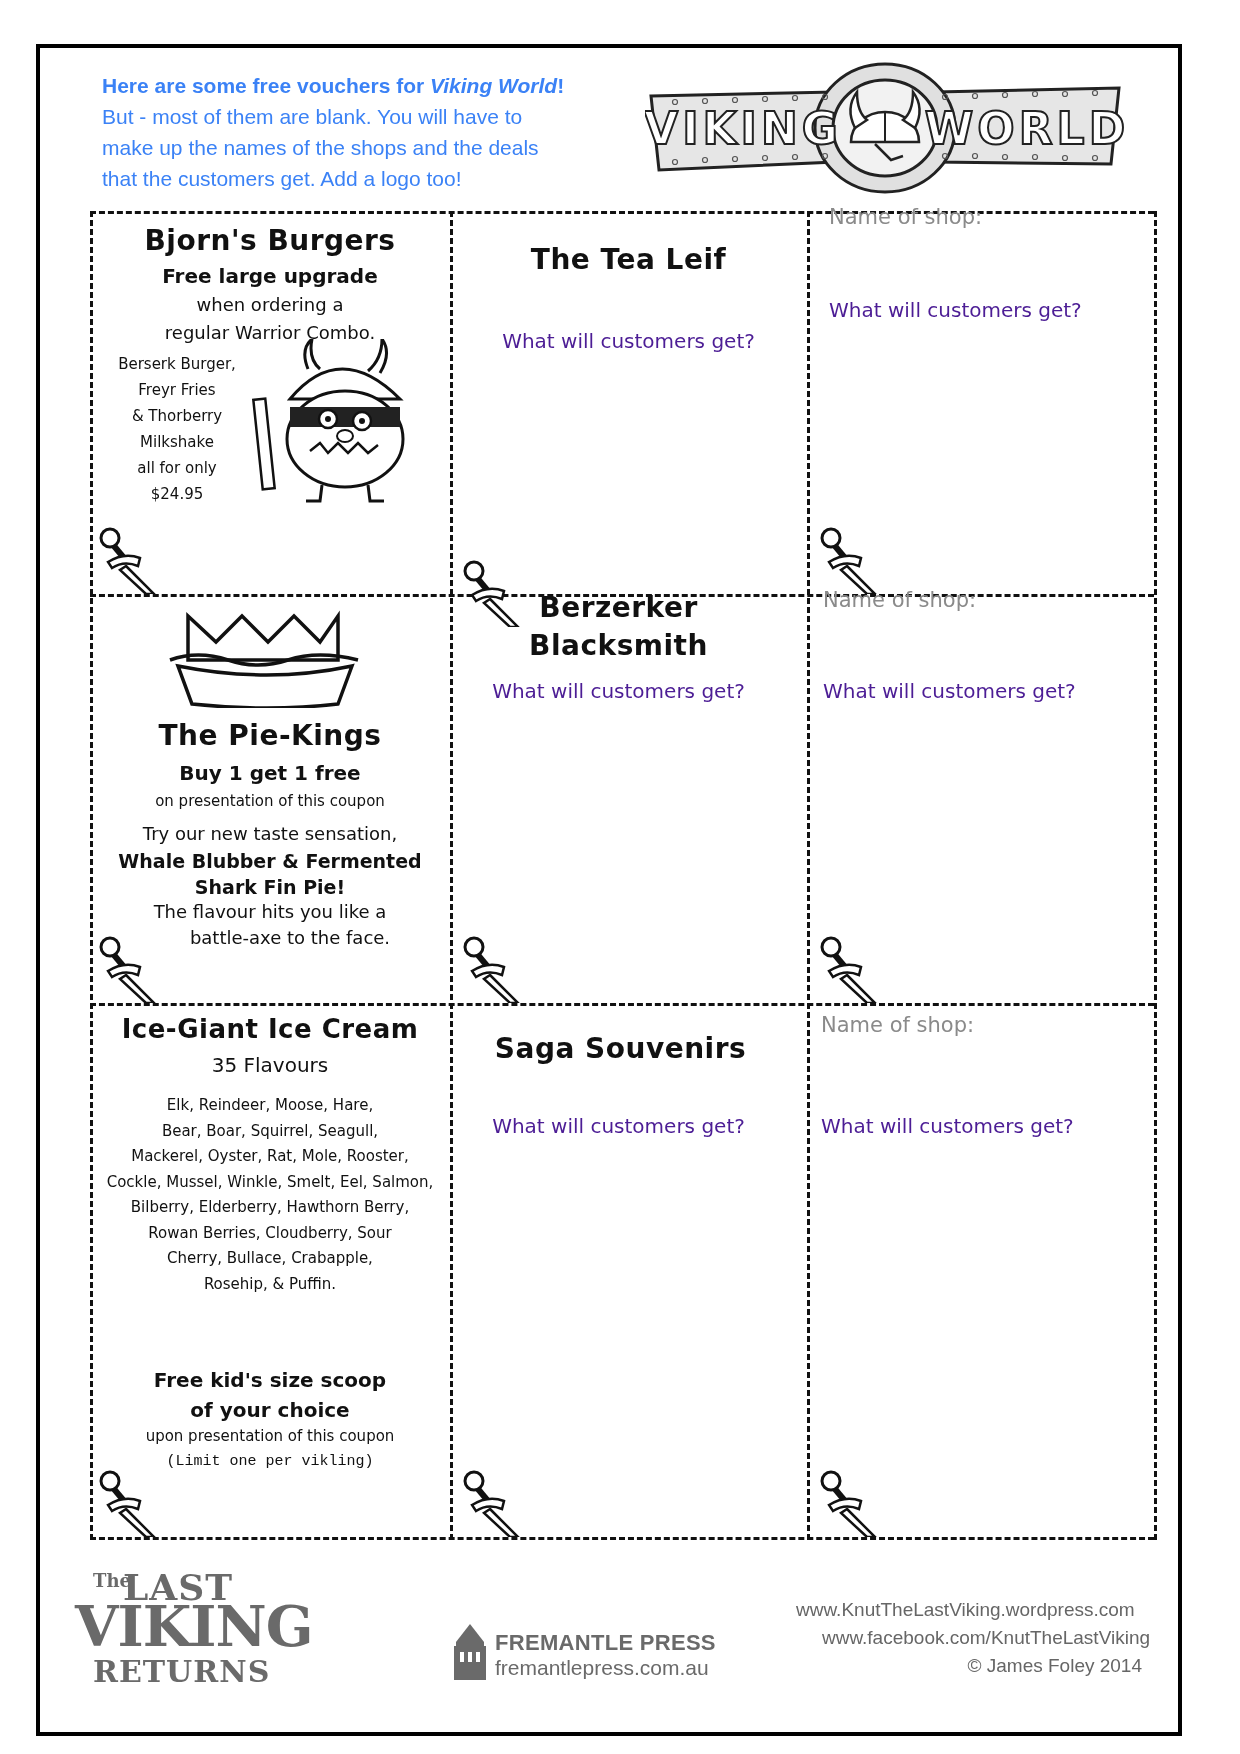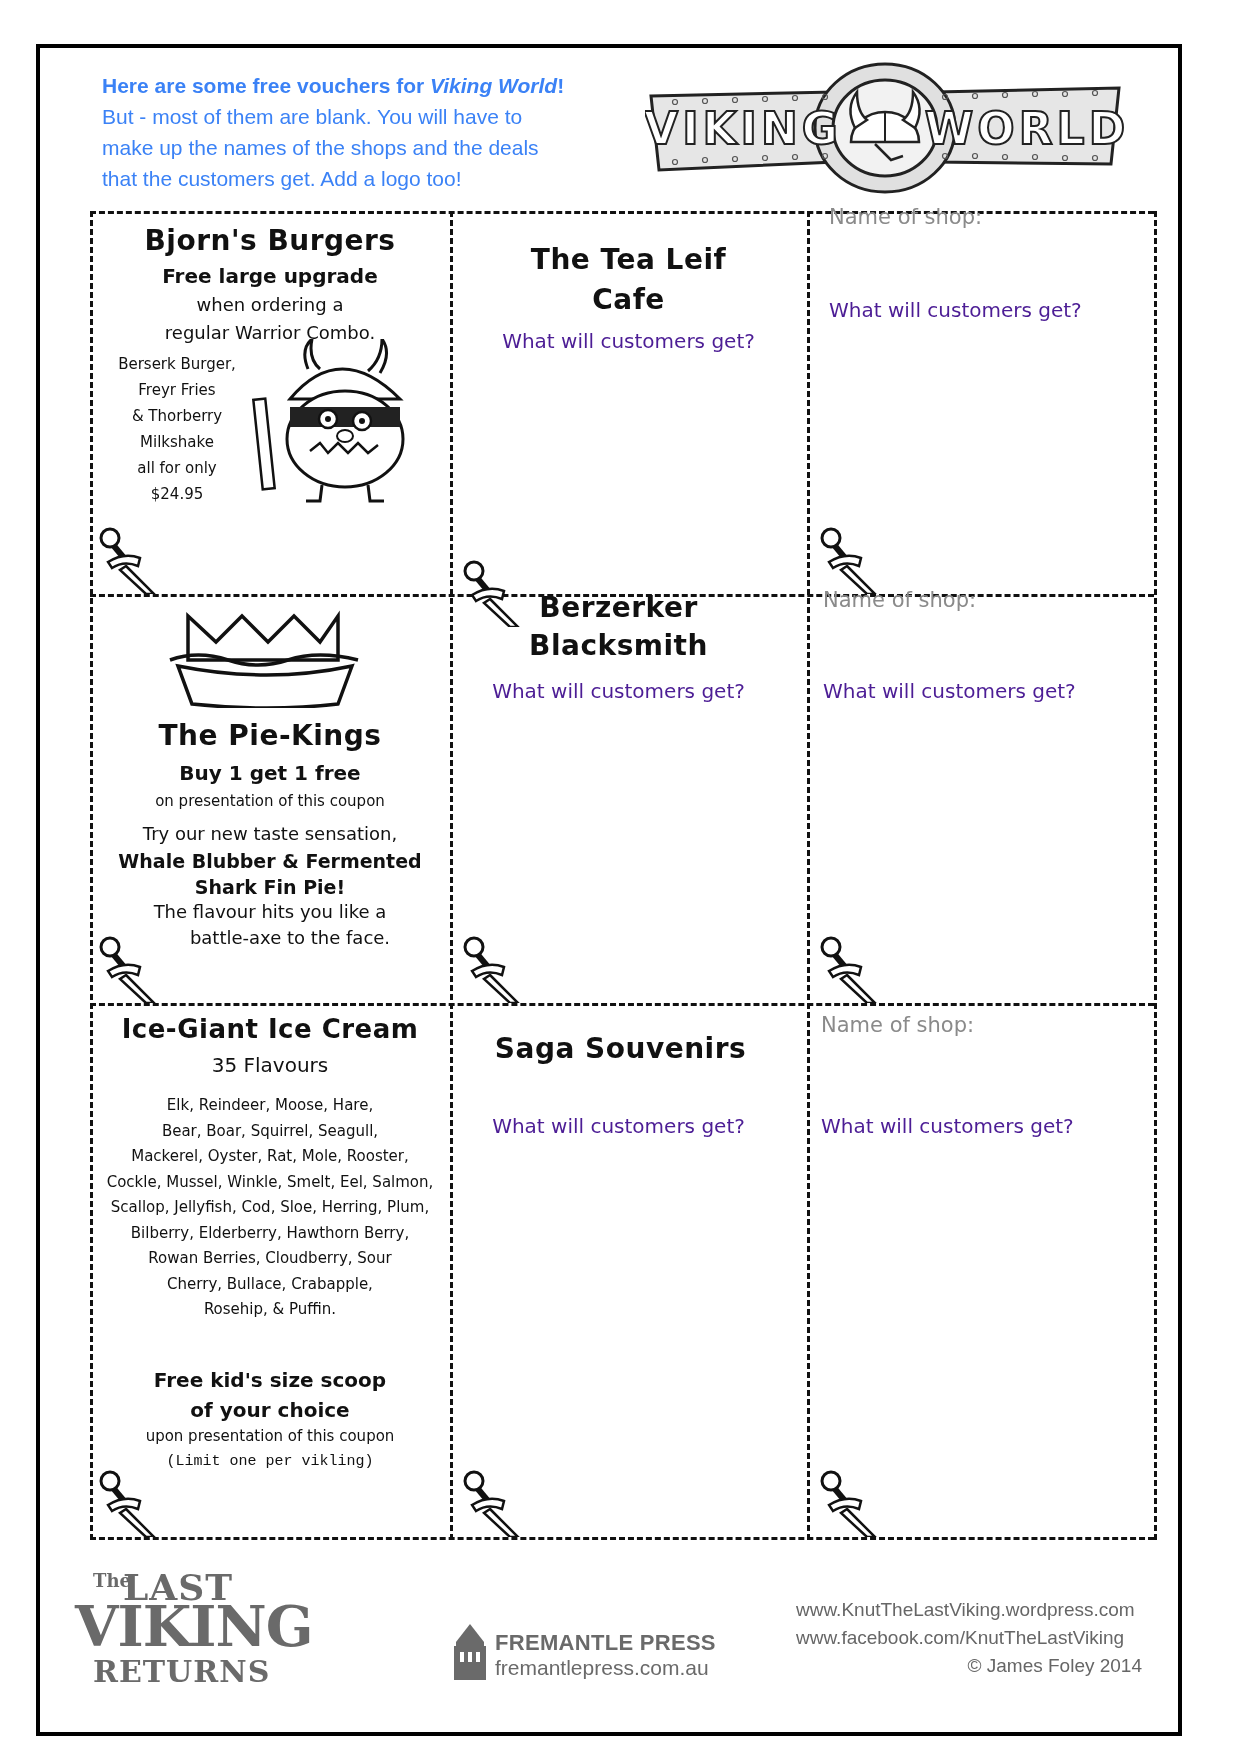--- a/index.html
+++ b/index.html
@@ -138,21 +138,20 @@
     <svg class="sword" style="left:4px;top:313px;" viewBox="0 0 70 70">
       <circle cx="16" cy="14" r="9" fill="#fff" stroke="#111" stroke-width="3"></circle>
       <path d="M20,22 L30,34" stroke="#111" stroke-width="6"></path>
       <path d="M14,38 Q30,28 46,34 L44,42 Q30,36 18,44 Z" fill="#fff" stroke="#111" stroke-width="2.5"></path>
       <path d="M32,42 L60,70 L52,70 L26,46 Z" fill="#fff" stroke="#111" stroke-width="2.5"></path>
     </svg>
   </div>
 
   <div class="cell" style="left:360px;top:0;width:357px;height:383px;margin-top:33px;">
     <div class="shop-title" style="position:absolute;left:0;top:-4px;width:357px;">The Tea Leif</div>
-    <div class="shop-title" style="position:absolute;left:0;top:36px;width:357px;">Cafe</div>
     <div class="prompt" style="position:absolute;left:0;top:82px;width:357px;">What will customers get?</div>
     <svg class="sword" style="left:8px;top:313px;" viewBox="0 0 70 70">
       <circle cx="16" cy="14" r="9" fill="#fff" stroke="#111" stroke-width="3"></circle>
       <path d="M20,22 L30,34" stroke="#111" stroke-width="6"></path>
       <path d="M14,38 Q30,28 46,34 L44,42 Q30,36 18,44 Z" fill="#fff" stroke="#111" stroke-width="2.5"></path>
       <path d="M32,42 L60,70 L52,70 L26,46 Z" fill="#fff" stroke="#111" stroke-width="2.5"></path>
     </svg>
   </div>
 
   <div class="cell" style="left:717px;top:0;width:347px;height:383px;">
@@ -212,21 +211,20 @@
   </div>
 
   <div class="cell" style="left:0;top:792px;width:360px;height:534px;">
     <div class="shop-title" style="position:absolute;left:0;top:6px;width:360px;font-size:26px;">Ice-Giant Ice Cream</div>
     <div class="sub" style="position:absolute;left:0;top:48px;width:360px;font-size:20px;">35 Flavours</div>
     <div style="position:absolute;left:0;top:90px;width:360px;">
       <div class="small" style="line-height:25.5px;">Elk, Reindeer, Moose, Hare,</div>
       <div class="small" style="line-height:25.5px;">Bear, Boar, Squirrel, Seagull,</div>
       <div class="small" style="line-height:25.5px;">Mackerel, Oyster, Rat, Mole, Rooster,</div>
       <div class="small" style="line-height:25.5px;">Cockle, Mussel, Winkle, Smelt, Eel, Salmon,</div>
-      <div class="small" style="line-height:25.5px;">Scallop, Jellyfish, Cod, Sloe, Herring, Plum,</div>
       <div class="small" style="line-height:25.5px;">Bilberry, Elderberry, Hawthorn Berry,</div>
       <div class="small" style="line-height:25.5px;">Rowan Berries, Cloudberry, Sour</div>
       <div class="small" style="line-height:25.5px;">Cherry, Bullace, Crabapple,</div>
       <div class="small" style="line-height:25.5px;">Rosehip, &amp; Puffin.</div>
     </div>
     <div class="deal" style="position:absolute;left:0;top:362px;width:360px;">Free kid's size scoop</div>
     <div class="deal" style="position:absolute;left:0;top:392px;width:360px;">of your choice</div>
     <div class="small" style="position:absolute;left:0;top:420px;width:360px;">upon presentation of this coupon</div>
     <div class="small" style="position:absolute;left:0;top:446px;width:360px;font-family:Liberation Mono, monospace;">(Limit one per vikling)</div>
     <svg class="sword" style="left:4px;top:464px;" viewBox="0 0 70 70">
@@ -274,15 +272,15 @@
     <rect x="8" y="30" width="4" height="10" fill="#fff"></rect>
     <rect x="16" y="30" width="4" height="10" fill="#fff"></rect>
     <rect x="24" y="30" width="4" height="10" fill="#fff"></rect>
   </svg>
   <span class="fp-name">FREMANTLE PRESS</span>
   <span class="fp-url">fremantlepress.com.au</span>
 </div>
 
 <div class="links">
   <span style="display:block;">www.KnutTheLastViking.wordpress.com</span>
-  <span style="display:block;">www.facebook.com/KnutTheLastViking</span>
+  <span style="display:block;text-align:center;">www.facebook.com/KnutTheLastViking</span>
   <span class="copy">© James Foley 2014</span>
 </div>
 
 </body></html>

